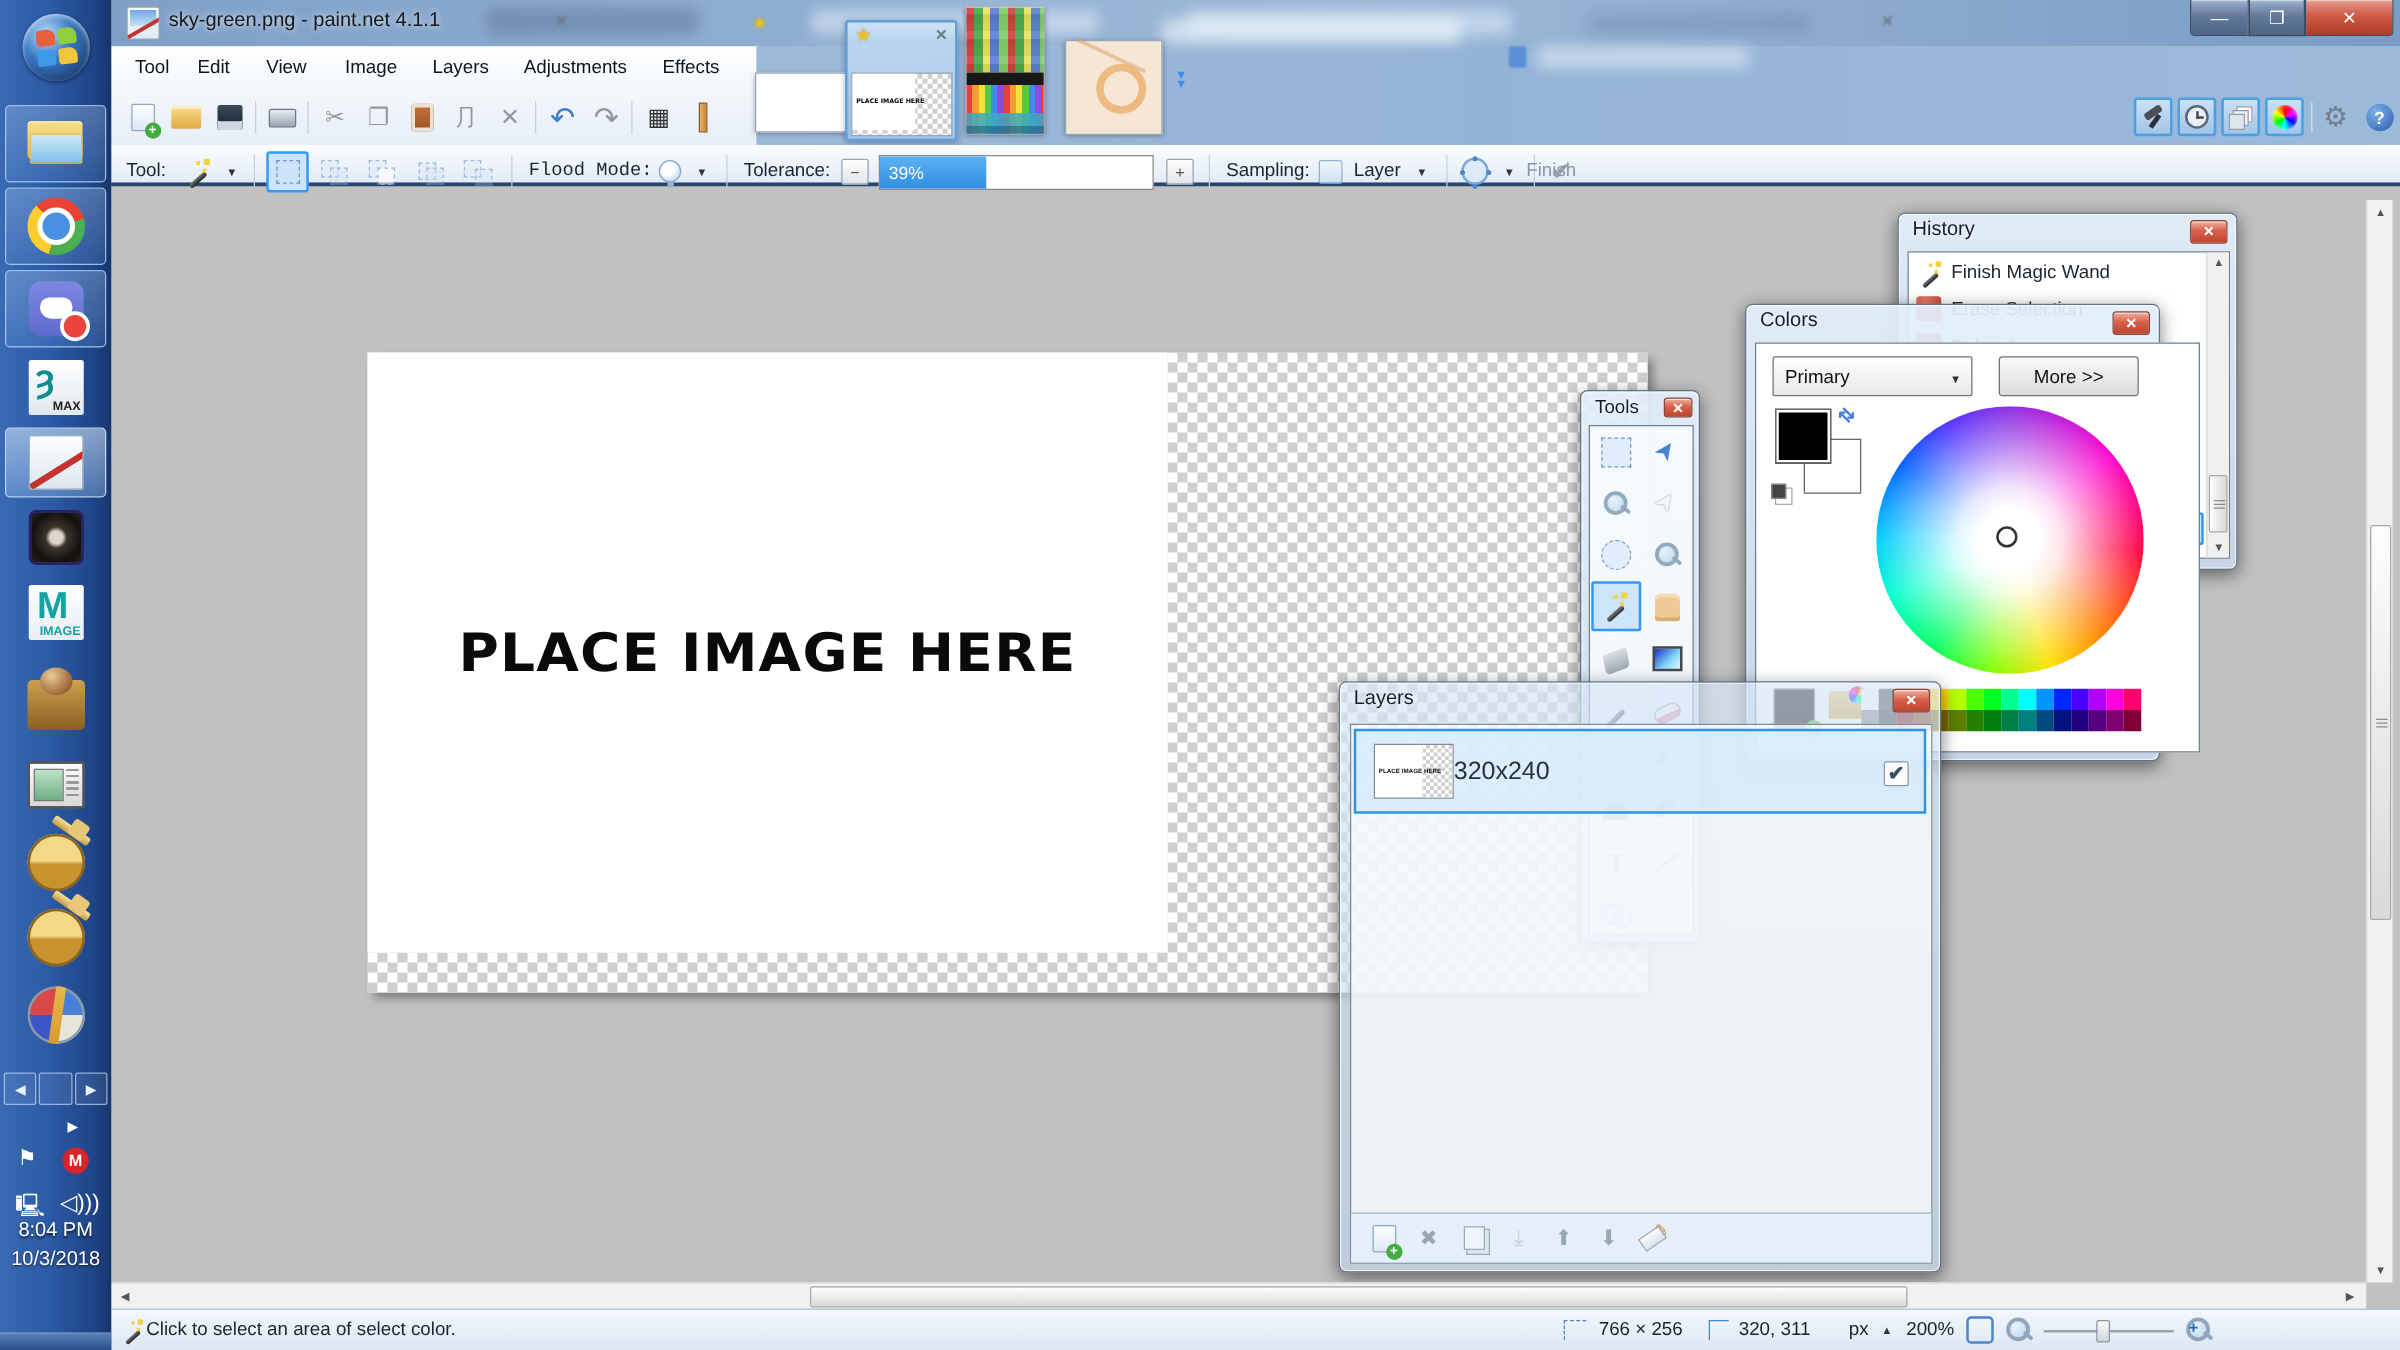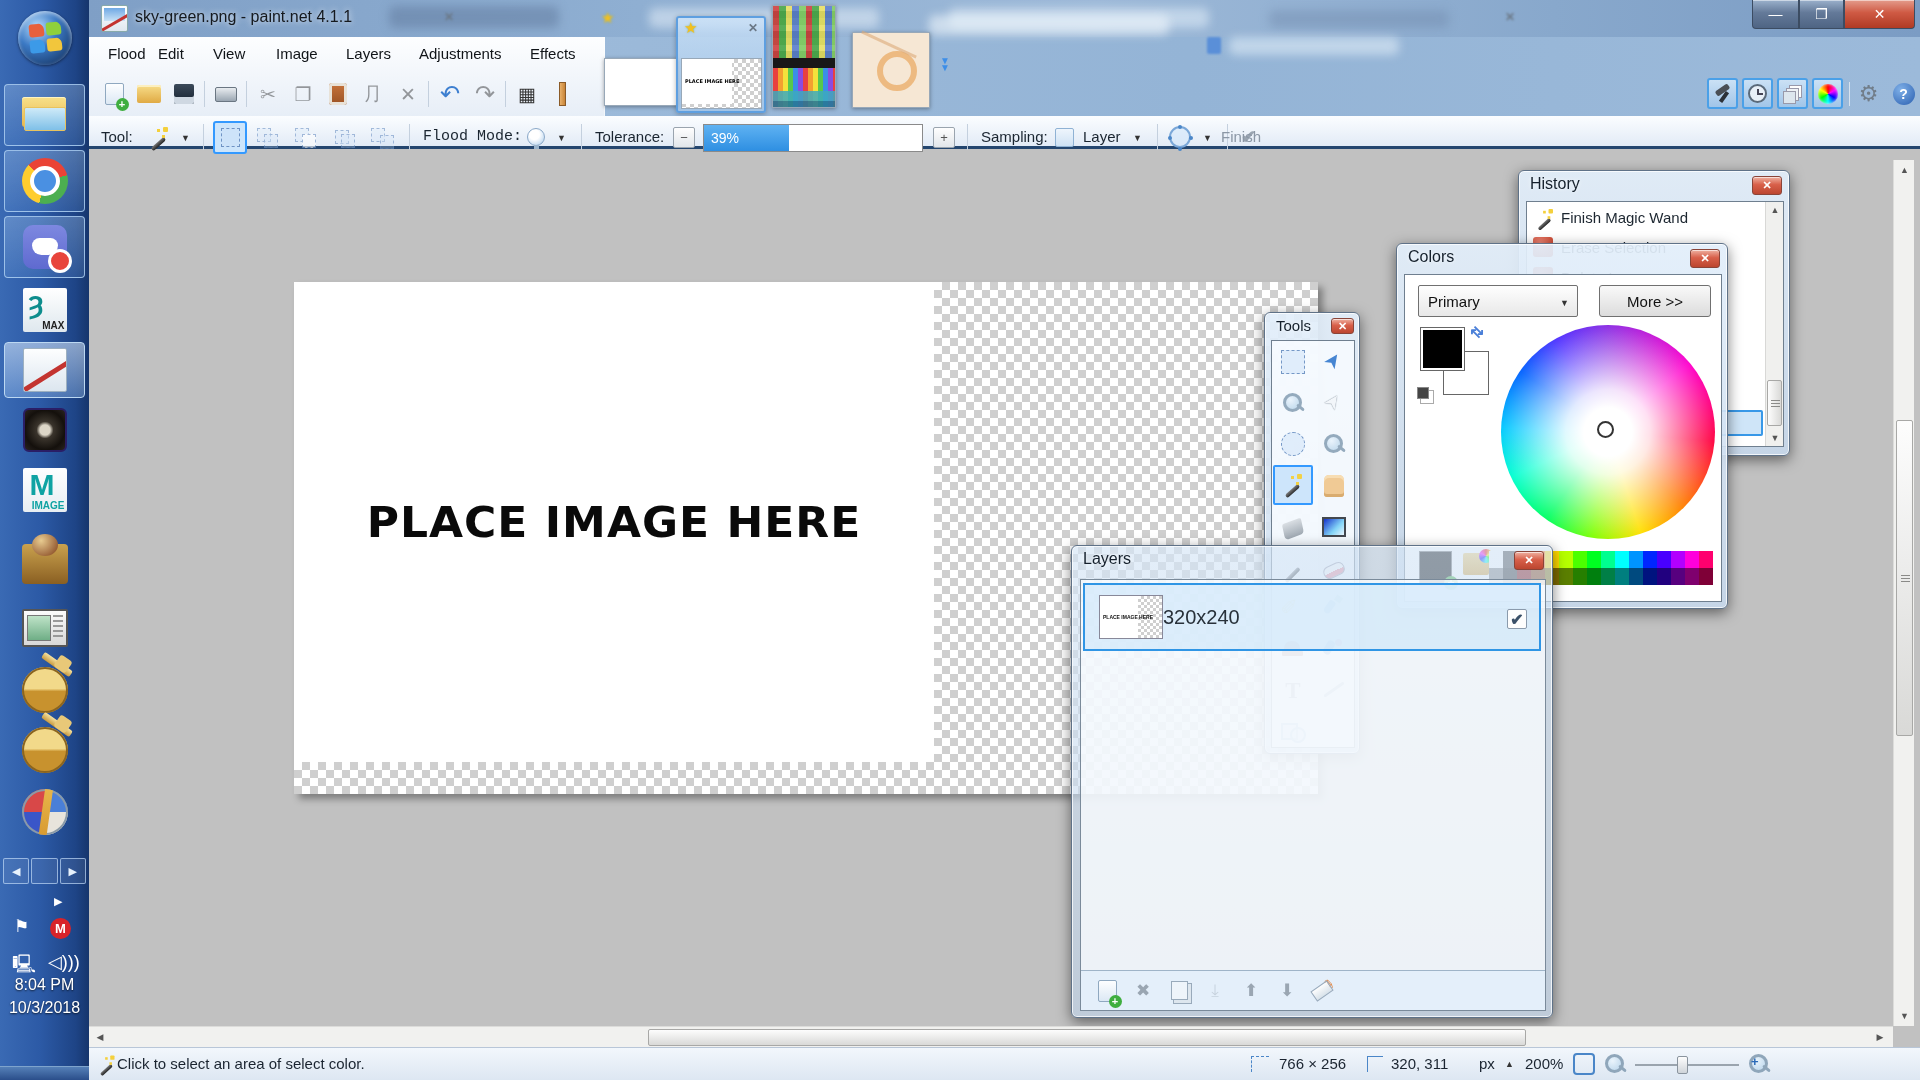--- a/index.html
+++ b/index.html
@@ -346,21 +346,21 @@
       <div class="winbtn close" style="left:1755px; width:71px; border-radius:0 0 4px 0;">✕</div>
     </div>
 
     <div class="strip">
       <div class="glassblob" style="left:840px; top:-22px; width:240px; height:20px; background:rgba(240,246,252,.6);"></div>
       <div class="glassblob" style="left:1140px; top:0px; width:170px; height:18px; background:rgba(230,240,250,.55);"></div>
       <div class="abs" style="left:1118px; top:0px; width:14px; height:17px; background:#5a8fd8; border-radius:2px; filter:blur(1px);"></div>
 
       <div class="whitepanel"></div>
 
-      <div class="menu-item" style="left:11px;">Flood</div>
+      <div class="menu-item" style="left:11px;">Tool</div>
       <div class="menu-item" style="left:61px;">Edit</div>
       <div class="menu-item" style="left:116px;">View</div>
       <div class="menu-item" style="left:179px;">Image</div>
       <div class="menu-item" style="left:249px;">Layers</div>
       <div class="menu-item" style="left:322px;">Adjustments</div>
       <div class="menu-item" style="left:433px;">Effects</div>
 
       <div class="tbico" style="left:10px;">
           <span class="doc-ico plus"></span>
         </div>
@@ -602,21 +602,21 @@
                 <span class="grip" style="top:22px;"></span>
               </div>
             <div class="scr-arrow" style="bottom:0;">▼</div>
           </div>
         </div>
       </div>
 
       <div class="float" style="left:1307px; top:83px; width:332px; height:366px;">
         <div class="ftitle">Colors</div>
         <div class="fclose" style="right:7px;">✕</div>
-        <div class="fbody" style="left:7px; top:30px; width:318px; height:328px;text-decoration:underline;">
+        <div class="fbody" style="left:7px; top:30px; width:356px; height:328px;text-decoration:underline;">
           <div class="combo" style="left:13px; top:10px; width:160px; height:32px;">
             <span>Primary</span>
             <span class="arr ddarrow">▼</span>
           </div>
           <div class="btn" style="left:194px; top:10px; width:112px; height:32px;">More &gt;&gt;</div>
           <div class="swatch" style="left:38px; top:76px; width:46px; height:44px; background:#fff; z-index:1;"></div>
           <div class="swatch" style="left:15px; top:52px; width:45px; height:44px; background:#000; z-index:2;"></div>
           <div class="abs" style="left:66px; top:48px; color:#4a7fd8; font-size:15px; font-weight:bold; transform:rotate(45deg); z-index:2;">⇄</div>
           <div class="abs" style="left:12px; top:112px; width:12px; height:12px; background:#444; border:1px solid #888; box-shadow:4px 4px 0 #fff, 4px 4px 0 1px #aaa; z-index:1;"></div>
           <div class="wheel" style="left:96px; top:50px; width:214px; height:214px;">

